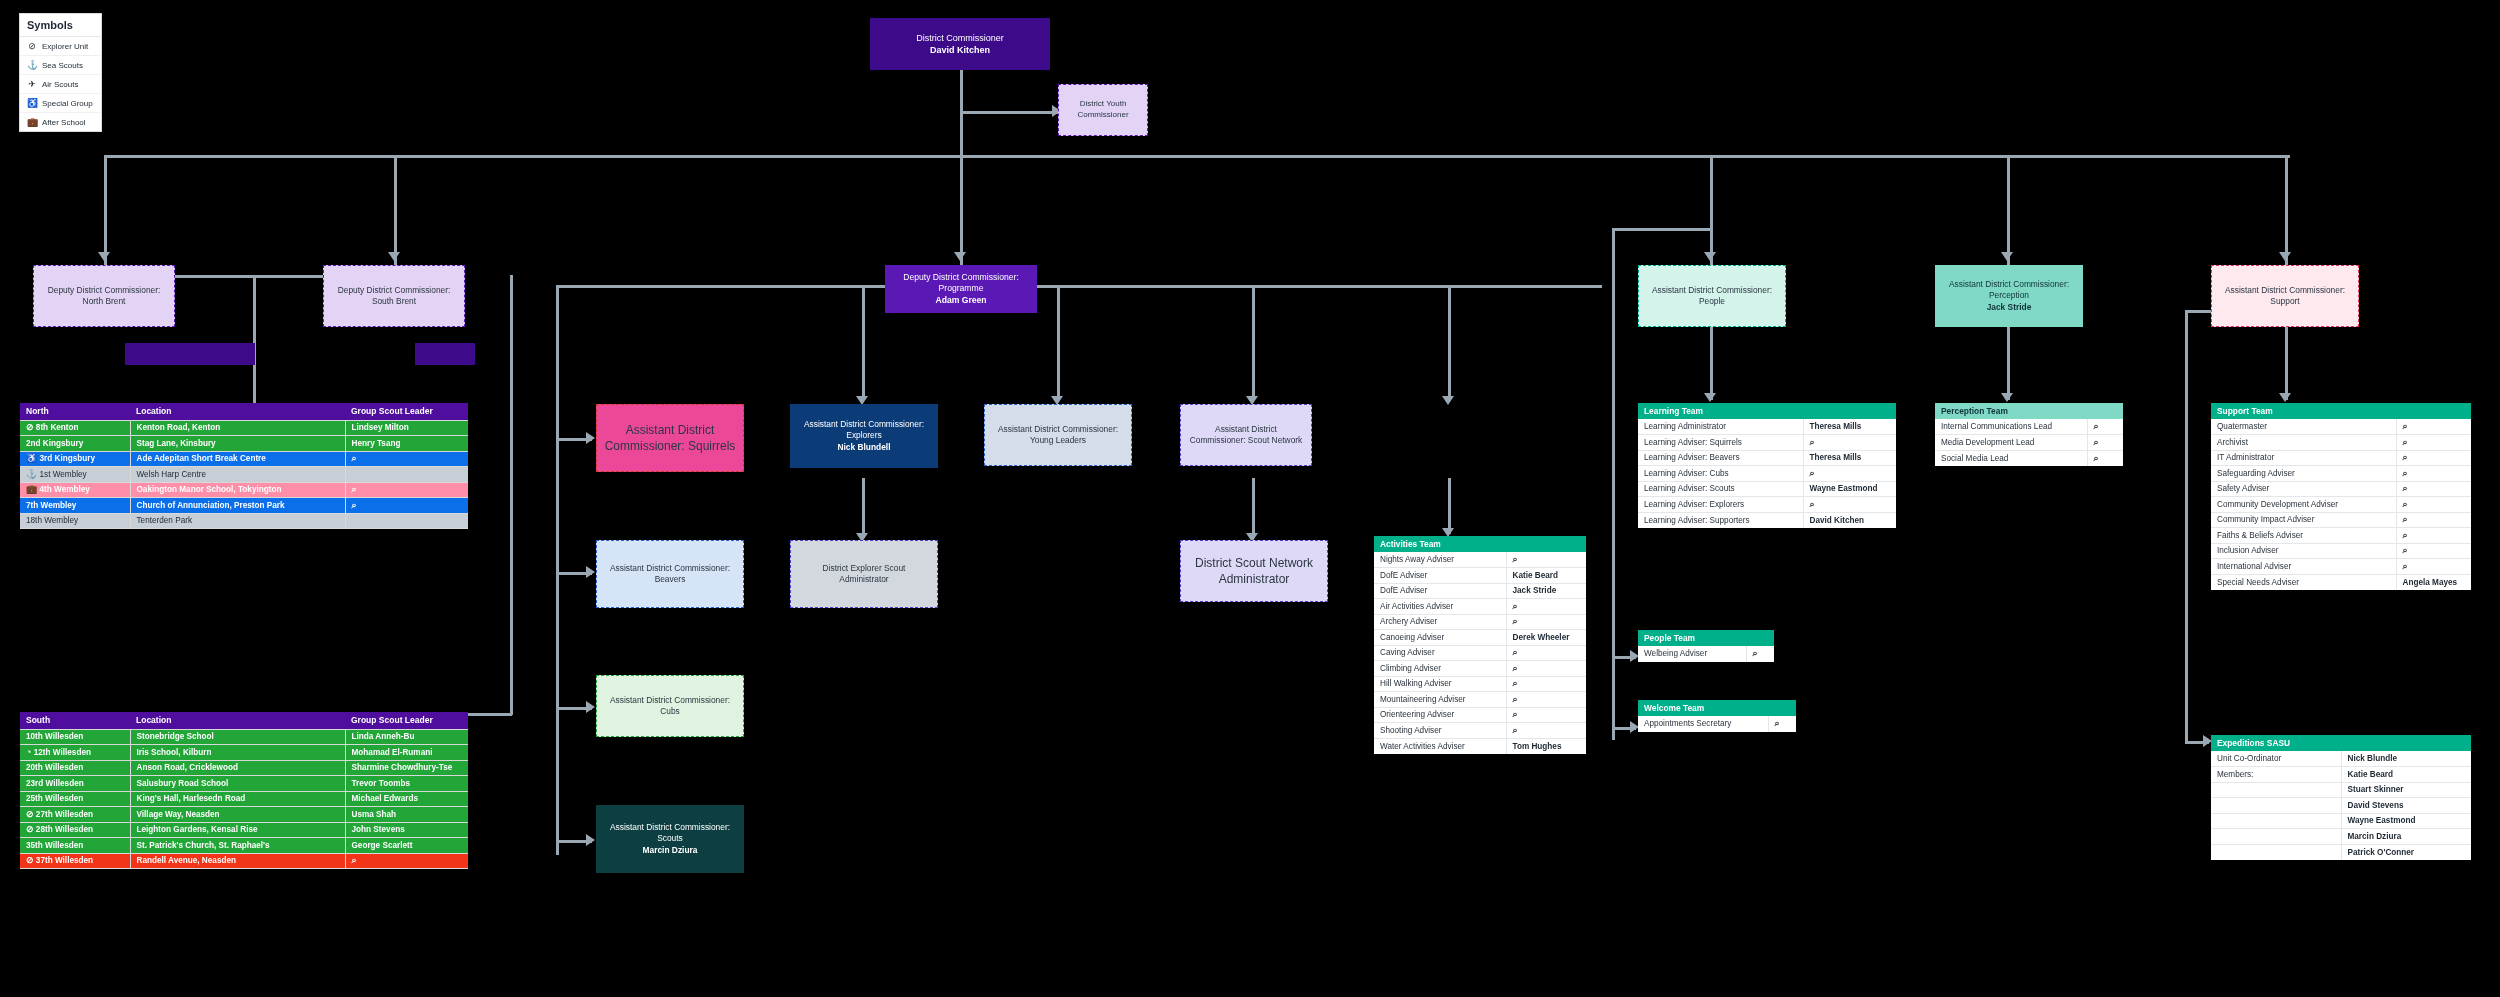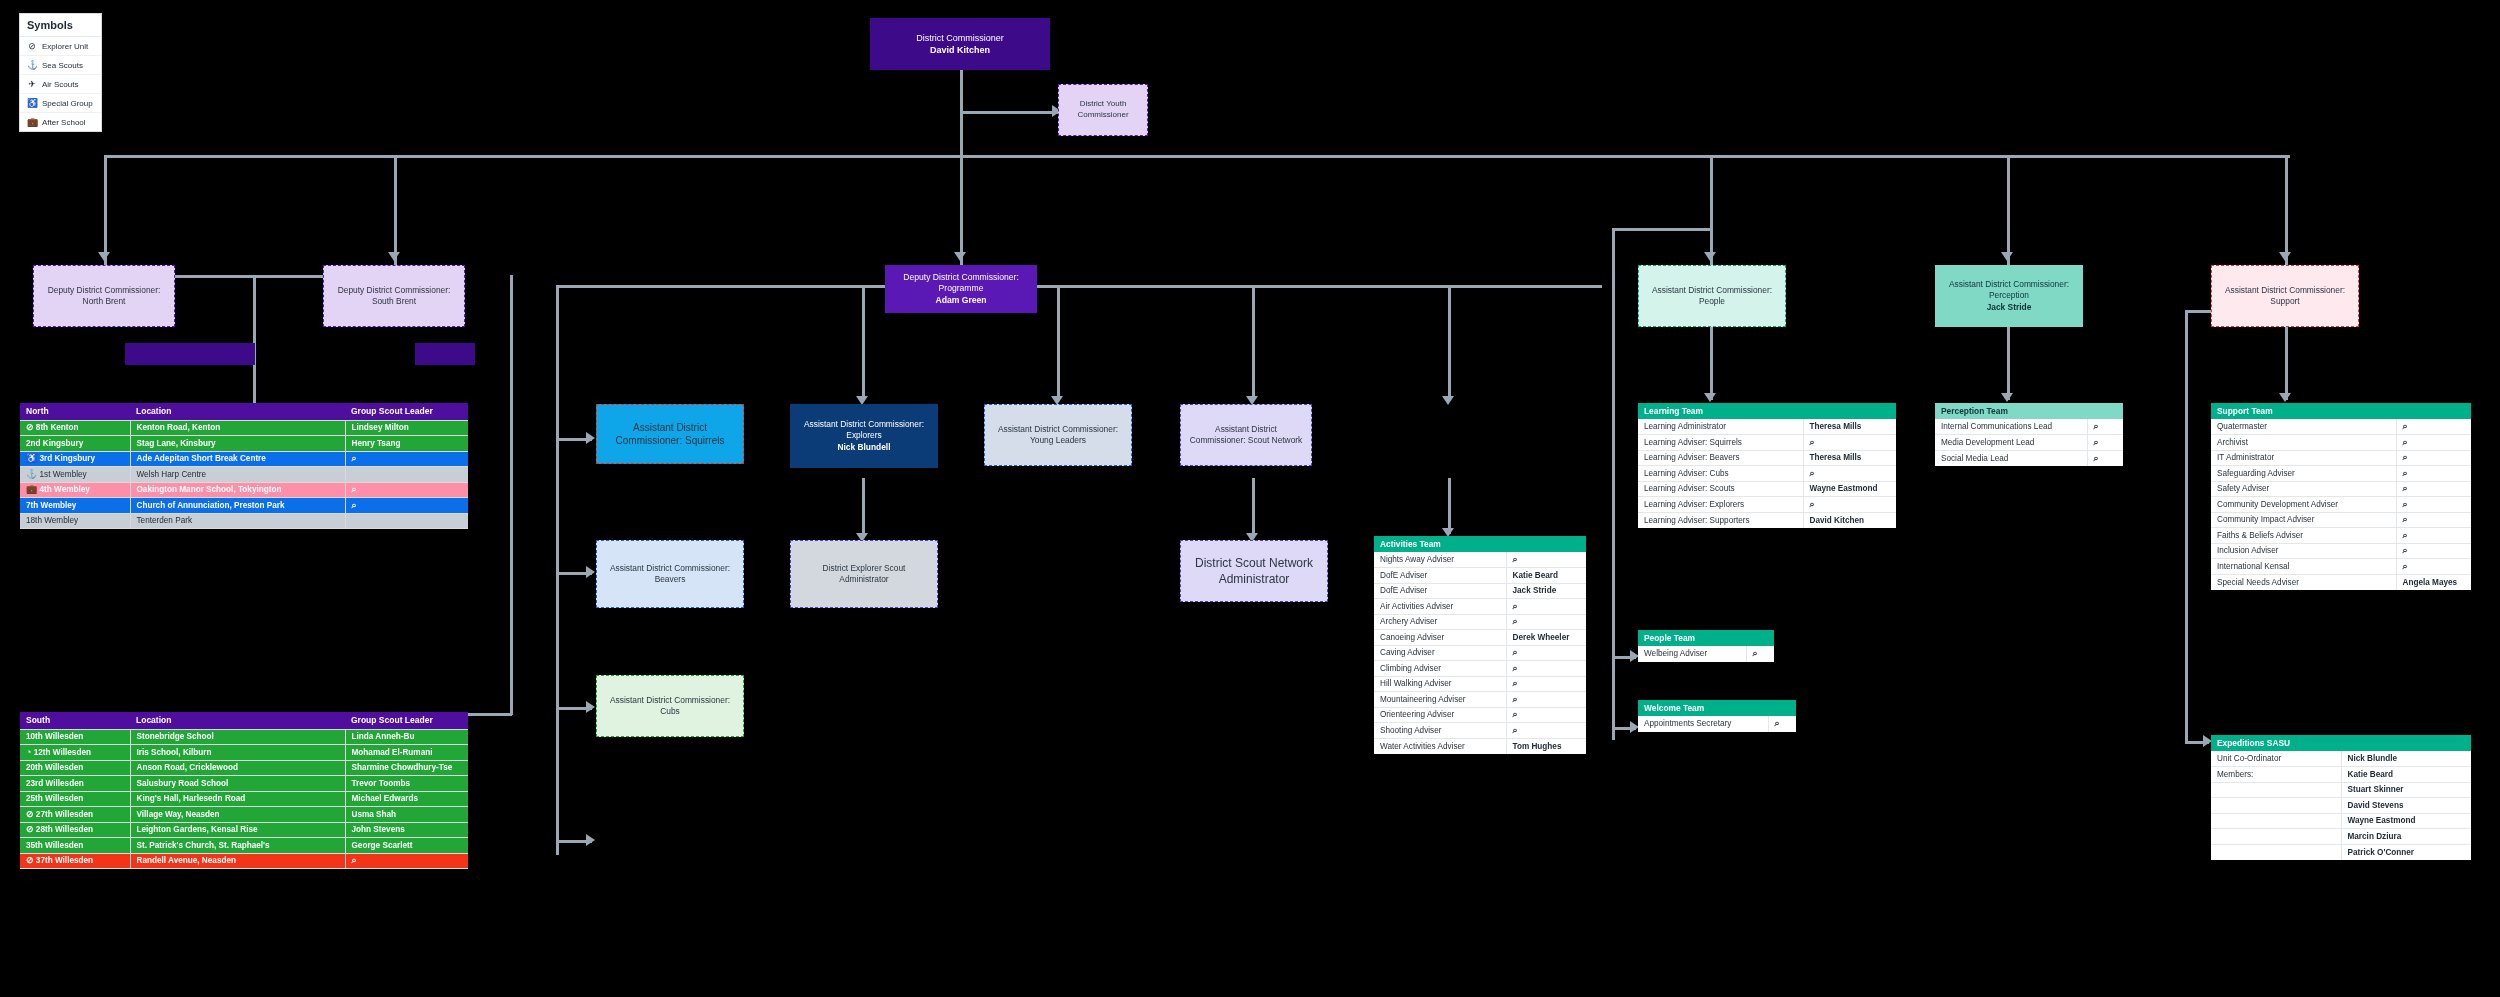--- a/index.html
+++ b/index.html
@@ -225,21 +225,21 @@
 
   <div class="node" style="left:1935px; top:265px; width:148px; height:62px; background:#7fd9c4; color:#10333c; font-size:8.4px;">
     <span class="ttl">Assistant District Commissioner: Perception</span>
     <span class="nm">Jack Stride</span>
   </div>
 
   <div class="node" style="left:2211px; top:265px; width:148px; height:62px; background:#fde9ee; color:#2b3642; font-size:8.4px; border:1.5px dashed #e0345a;">
     <span class="ttl">Assistant District Commissioner: Support</span>
   </div>
 
-  <div class="node" style="left:596px; top:404px; width:148px; height:60px; background:#0ea5e9; color:#2b3642; font-size:10px; border:1.5px dashed #d6382c;">
+  <div class="node" style="left:596px; top:404px; width:148px; height:68px; background:#ec4899; color:#2b3642; font-size:12px; border:1.5px dashed #d6382c;">
     <span class="ttl">Assistant District Commissioner: Squirrels</span>
   </div>
 
   <div class="node" style="left:790px; top:404px; width:148px; height:64px; background:#0c3c77; color:#ffffff; font-size:8.4px;">
     <span class="ttl">Assistant District Commissioner: Explorers</span>
     <span class="nm">Nick Blundell</span>
   </div>
 
   <div class="node" style="left:984px; top:404px; width:148px; height:62px; background:#d4dde9; color:#2b3642; font-size:8.4px; border:1.5px dashed #2a5fd0;">
     <span class="ttl">Assistant District Commissioner: Young Leaders</span>
@@ -259,20 +259,24 @@
   </div>
 
   <div class="node" style="left:1180px; top:540px; width:148px; height:62px; background:#ded9f7; color:#2b3642; font-size:12px; border:1.5px dashed #4a3fd0;">
     <span class="ttl">District Scout Network Administrator</span>
   </div>
 
   <div class="node" style="left:596px; top:675px; width:148px; height:62px; background:#dff3e0; color:#2b3642; font-size:8.4px; border:1.5px dashed #23a638;">
     <span class="ttl">Assistant District Commissioner: Cubs</span>
   </div>
 
+  <div class="node" style="left:596px; top:805px; width:148px; height:68px; background:#0d3f42; color:#ffffff; font-size:8.4px;">
+    <span class="ttl">Assistant District Commissioner: Scouts</span>
+    <span class="nm">Marcin Dziura</span>
+  </div>
 
   <table class="tbl tbl-brand" id="north-table" style="left:20px; top:403px; width:448px;">
     <colgroup>
         <col style="width:110px">
         <col style="width:215px">
         <col style="width:123px">
       </colgroup>
   <thead>
         <tr>
           <th>North</th>
@@ -598,21 +602,21 @@
         </tr>
         <tr>
           <td>Faiths &amp; Beliefs Adviser</td>
           <td class="val"><span class="cell-ico">⌕</span></td>
         </tr>
         <tr>
           <td>Inclusion Adviser</td>
           <td class="val"><span class="cell-ico">⌕</span></td>
         </tr>
         <tr>
-          <td>International Kensal</td>
+          <td>International Adviser</td>
           <td class="val"><span class="cell-ico">⌕</span></td>
         </tr>
         <tr>
           <td>Special Needs Adviser</td>
           <td class="val">Angela Mayes</td>
         </tr>
       </tbody>
     </table>
 
   <table class="tbl tbl-team" id="expeditions-table" style="left:2211px; top:735px; width:260px;">

